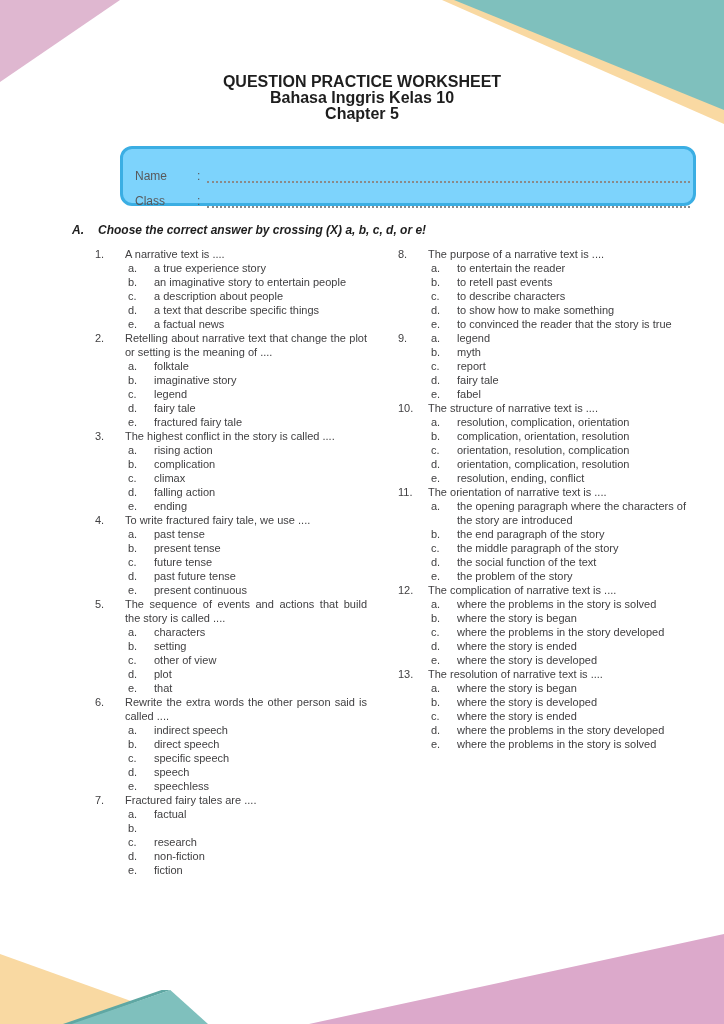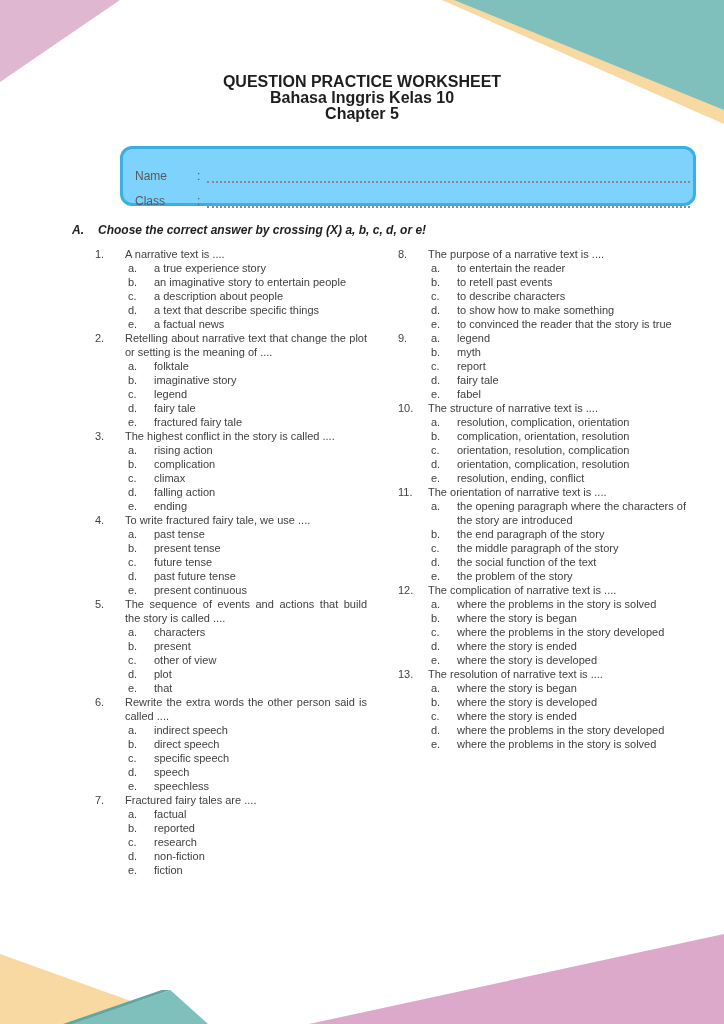--- a/index.html
+++ b/index.html
@@ -205,21 +205,21 @@
         <div class="q-num">5.</div>
         <div class="q-body">
           <div class="q-text">The sequence of events and actions that build the story is called ....</div>
           <div class="opts">
             <div class="opt">
               <div class="opt-letter">a.</div>
               <div class="opt-text">characters</div>
             </div>
             <div class="opt">
               <div class="opt-letter">b.</div>
-              <div class="opt-text">present</div>
+              <div class="opt-text">setting</div>
             </div>
             <div class="opt">
               <div class="opt-letter">c.</div>
               <div class="opt-text">other of view</div>
             </div>
             <div class="opt">
               <div class="opt-letter">d.</div>
               <div class="opt-text">plot</div>
             </div>
             <div class="opt">
@@ -261,21 +261,20 @@
         <div class="q-num">7.</div>
         <div class="q-body">
           <div class="q-text">Fractured fairy tales are ....</div>
           <div class="opts">
             <div class="opt">
               <div class="opt-letter">a.</div>
               <div class="opt-text">factual</div>
             </div>
             <div class="opt">
               <div class="opt-letter">b.</div>
-              <div class="opt-text">reported</div>
             </div>
             <div class="opt">
               <div class="opt-letter">c.</div>
               <div class="opt-text">research</div>
             </div>
             <div class="opt">
               <div class="opt-letter">d.</div>
               <div class="opt-text">non-fiction</div>
             </div>
             <div class="opt">

